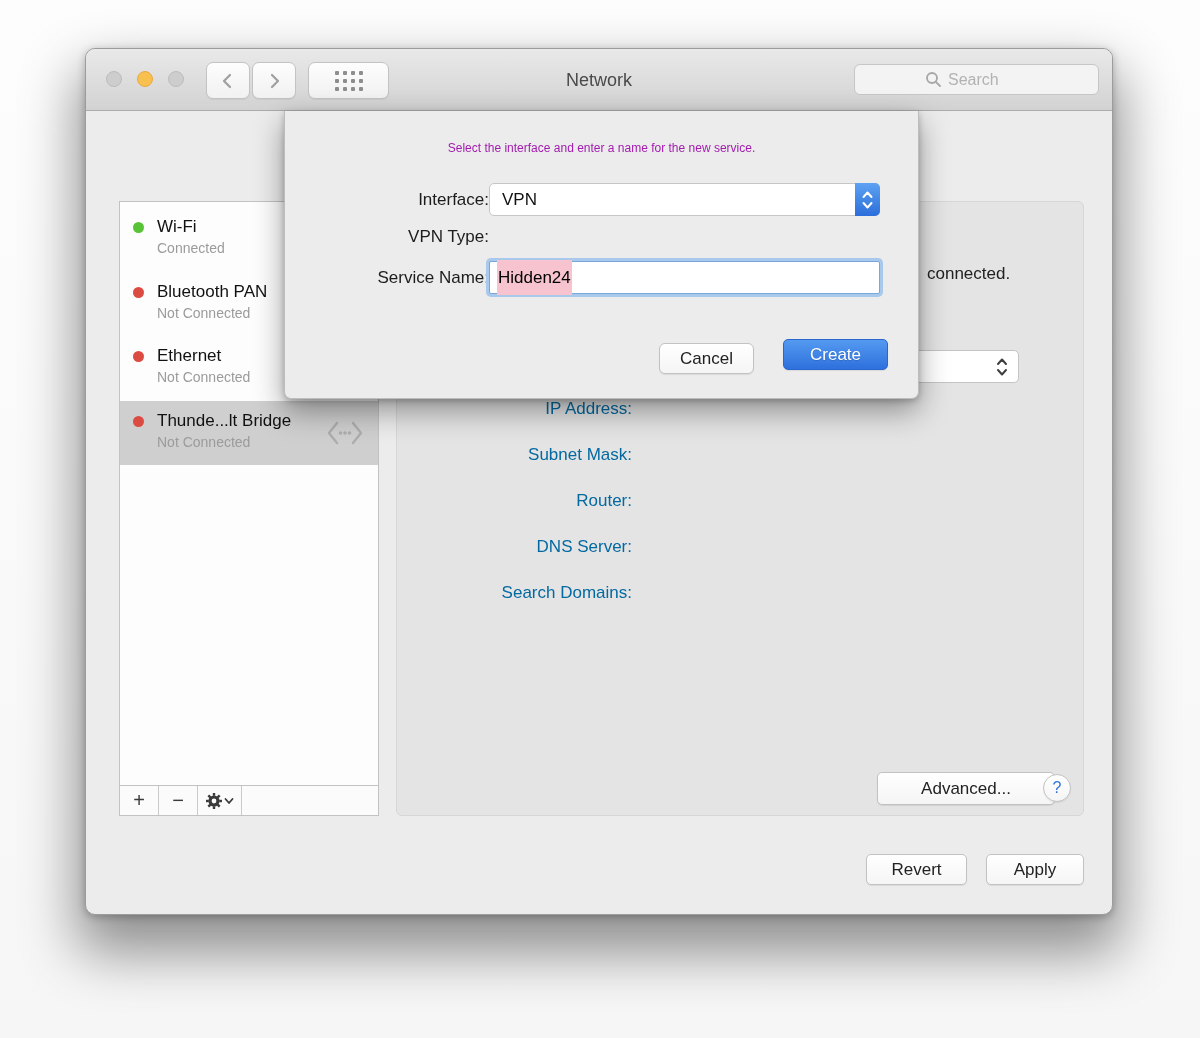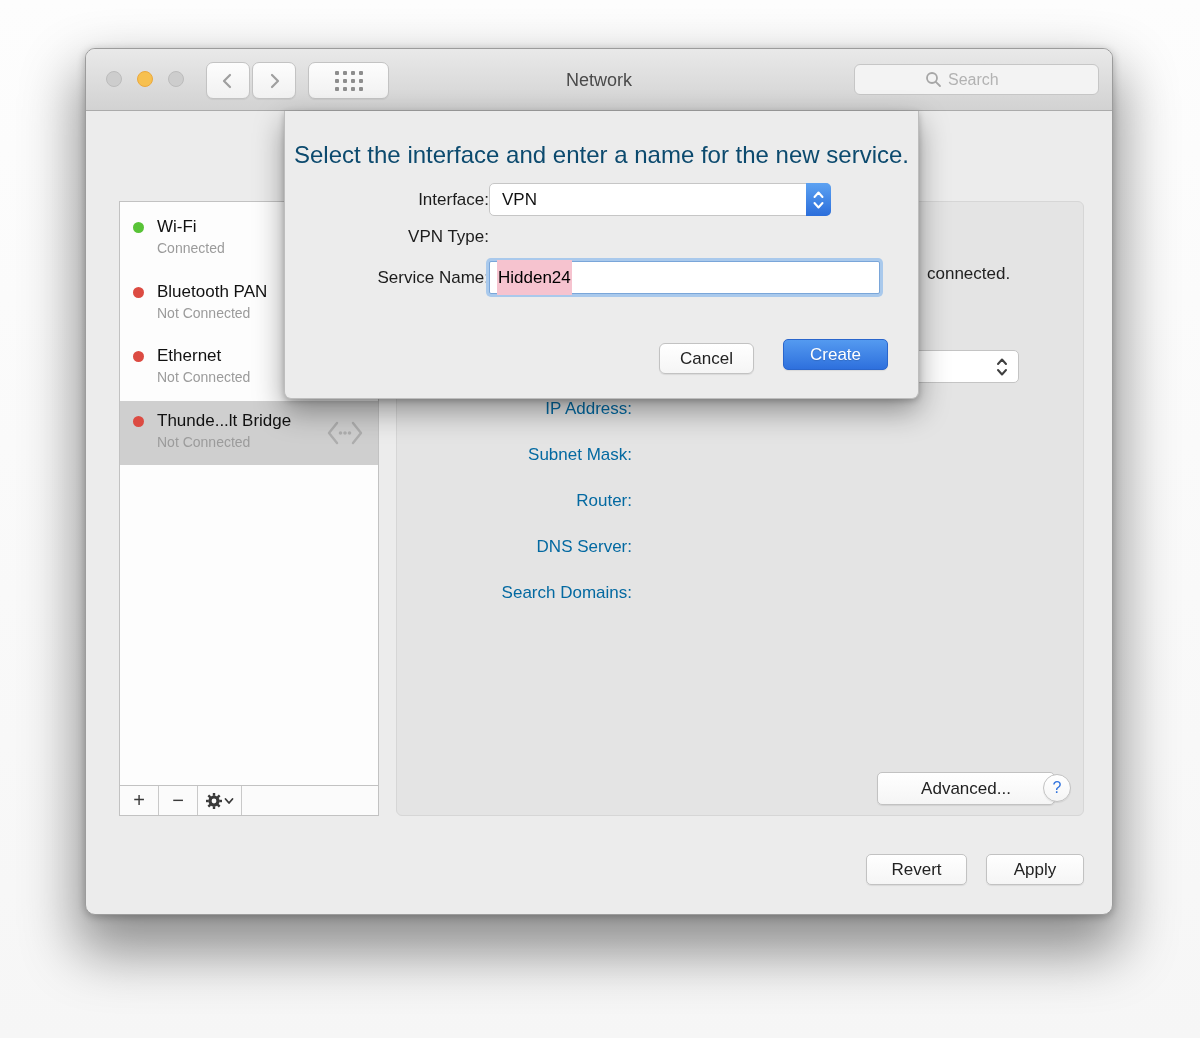--- a/index.html
+++ b/index.html
@@ -73,27 +73,27 @@
 
   
   .revert { position:absolute; left:780px; top:805px; width:101px; height:31px; }
   .apply { position:absolute; left:900px; top:805px; width:98px; height:31px; }
 
   
   .sheet { position:absolute; left:198px; top:62px; width:635px; height:288px; z-index:50;
            background:#ececec; border:1px solid #bdbdbd; border-top:none;
            border-radius:0 0 7px 7px;
            box-shadow:0 12px 30px rgba(0,0,0,0.38), 0 2px 6px rgba(0,0,0,0.22); }
-  .sheet-msg { position:absolute; top:30px; width:100%; text-align:center; font-size:24px; color:#0c4a6e; }
+  .sheet-msg { position:absolute; top:30px; width:100%; text-align:center; font-size:12px; color:#a21caf; }
   .form-row { position:absolute; left:0; display:flex; align-items:center; gap:0; }
   .form-row .flabel { width:204px; text-align:right; font-size:17px; color:#1c1c1c; }
   .row-interface { top:72px; }
   .row-vpntype { top:116px; }
   .row-servicename { top:150px; }
-  .popup { position:relative; width:342px; height:33px; background:#fff; border:1px solid #c6c6c6;
+  .popup { position:relative; width:391px; height:33px; background:#fff; border:1px solid #c6c6c6;
            border-radius:5px; font-size:17px; color:#111; line-height:31px; padding-left:12px; }
   .popup .cap { position:absolute; right:-1px; top:-1px; width:25px; height:33px;
                 background:linear-gradient(#5da2f2,#2b6edb); border-radius:0 5px 5px 0;
                 display:flex; align-items:center; justify-content:center; }
   .textfield { position:relative; width:391px; height:33px; background:#fff;
                border:1px solid #7aa6d9; border-radius:2px;
                box-shadow:0 0 0 3px #a9c9ec; font-size:17px; color:#000; line-height:31px;
                padding-left:7px; }
   .textfield .sel { background:#f6c3cf; padding:8px 1px; }
   .sheet-cancel { position:absolute; left:374px; top:232px; width:95px; height:31px;border-radius:6px; }

